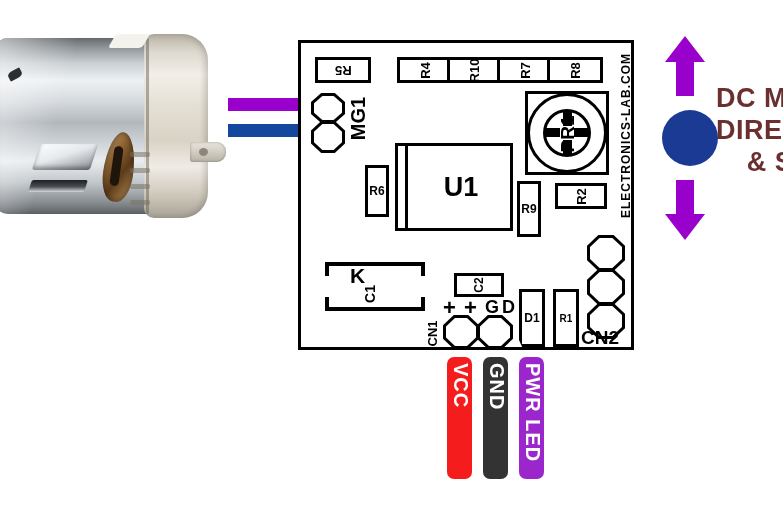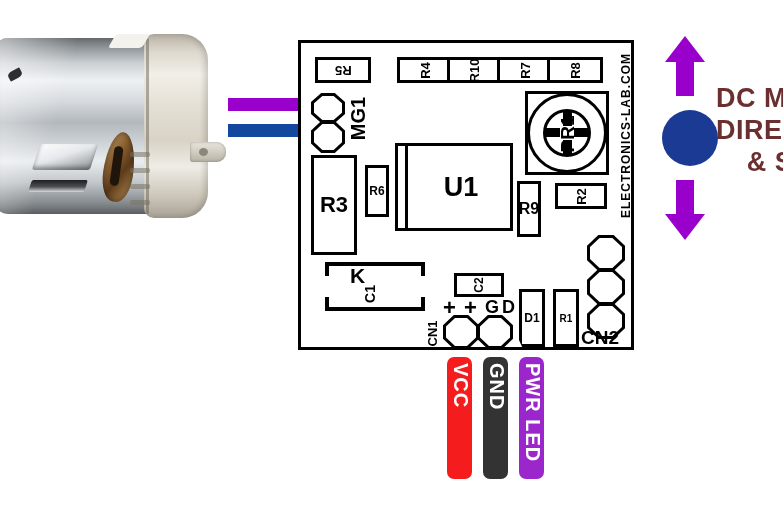--- a/index.html
+++ b/index.html
@@ -161,35 +161,32 @@
 
     <div class="part" style="left:224px;top:48px;width:84px;height:84px;"></div>
     <div style="position:absolute;left:226px;top:50px;width:80px;height:80px;border:3px solid #000;border-radius:50%;box-sizing:border-box;"></div>
     <div style="position:absolute;left:242px;top:66px;width:48px;height:48px;border:3px solid #000;border-radius:50%;box-sizing:border-box;"></div>
     <div style="position:absolute;left:262px;top:68px;width:9px;height:15px;background:#000;"></div>
     <div style="position:absolute;left:262px;top:97px;width:9px;height:15px;background:#000;"></div>
     <div style="position:absolute;left:244px;top:85px;width:15px;height:9px;background:#000;"></div>
     <div style="position:absolute;left:273px;top:85px;width:15px;height:9px;background:#000;"></div>
     <div class="lbl rot90" style="left:249px;top:80px;font-size:19px;">PR1</div>
 
-    <div class="part" style="left:10px;top:112px;width:46px;height:100px;">
-      <span style="font-size:22px;">R3</span>
-    </div>
 
     <div class="part" style="left:64px;top:122px;width:24px;height:52px;">
       <span style="font-size:12px;">R6</span>
     </div>
 
     <div class="part" style="left:94px;top:100px;width:118px;height:88px;">
       <span style="font-size:27px;margin-left:14px;">U1</span>
     </div>
     <div style="position:absolute;left:104px;top:100px;width:3px;height:88px;background:#000;"></div>
 
     <div class="part" style="left:216px;top:138px;width:24px;height:56px;">
-      <span style="font-size:16px;">R9</span>
+      <span style="font-size:12px;">R9</span>
     </div>
 
     <div class="part" style="left:254px;top:140px;width:52px;height:26px;">
       <span class="rot90" style="font-size:13px;">R2</span>
     </div>
 
     <div class="brk" style="left:24px;top:219px;width:100px;height:4px;"></div>
     <div class="brk" style="left:24px;top:219px;width:4px;height:14px;"></div>
     <div class="brk" style="left:120px;top:219px;width:4px;height:14px;"></div>
     <div class="brk" style="left:24px;top:264px;width:100px;height:4px;"></div>

